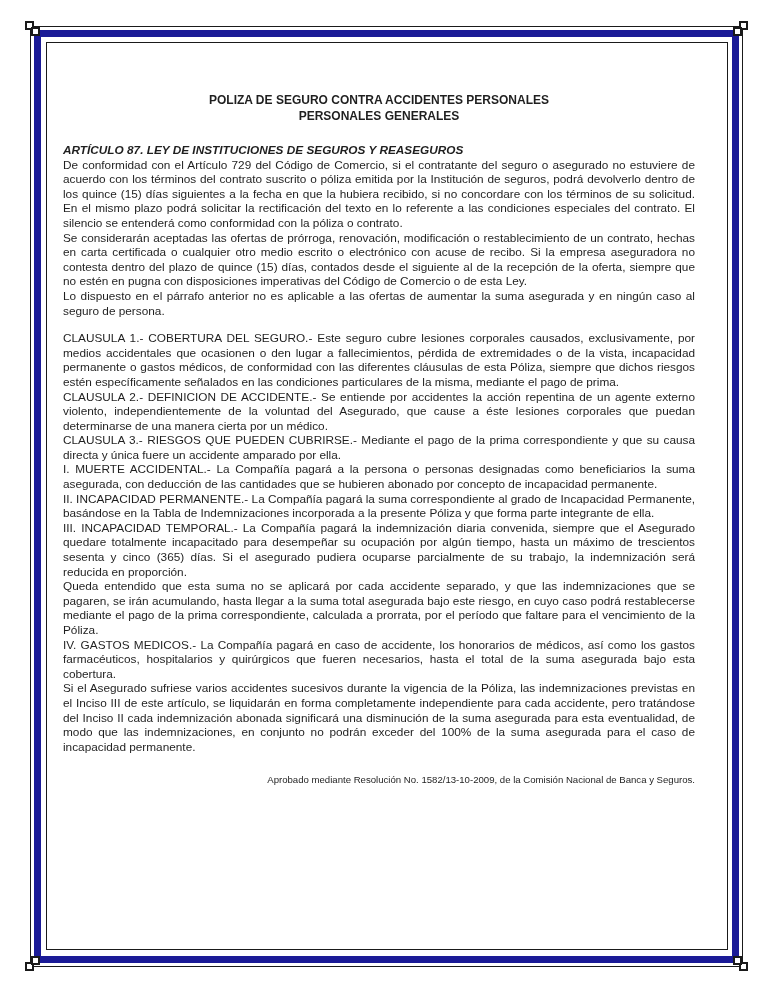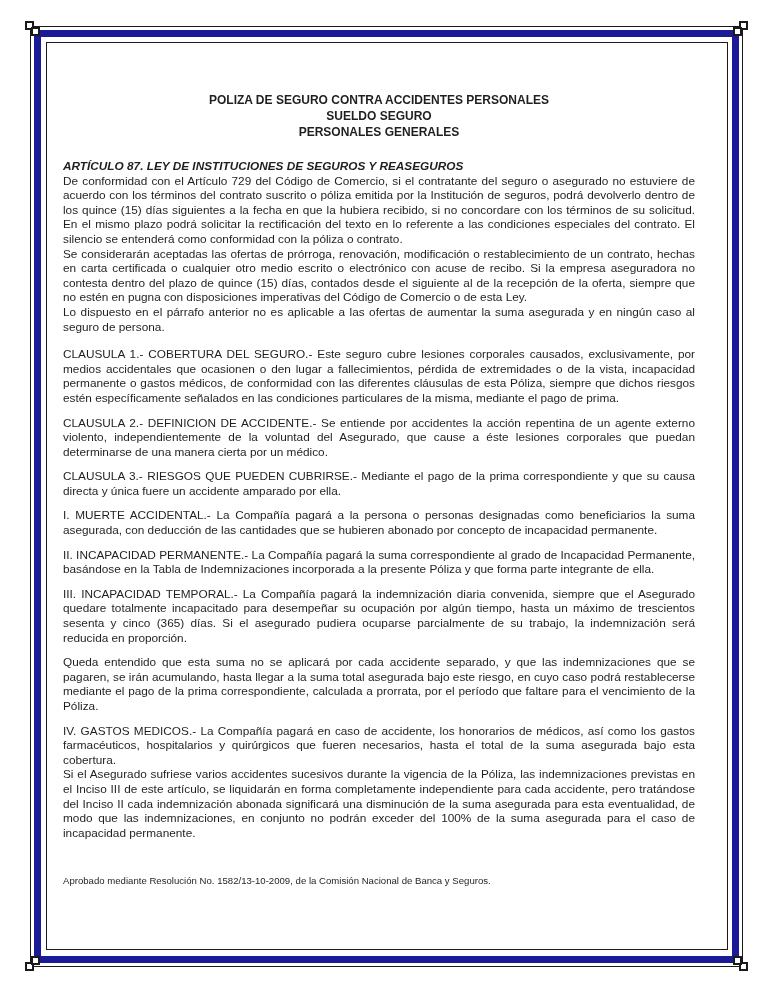--- a/index.html
+++ b/index.html
@@ -23,24 +23,24 @@
   .corner.bl { left:25px; bottom:23px; transform:scaleY(-1); }
   .corner.br { right:20px; bottom:23px; transform:scale(-1,-1); }
 
   .content {
     position:absolute; left:63px; top:92px; width:632px;
     font-size:11.8px; line-height:14.6px; text-align:justify;
   }
   .title { text-align:center; font-weight:bold; font-size:12px; line-height:16px; margin:0 0 19px 0; }
   .para { margin:0; }
   .art-heading { font-weight:bold; font-style:italic; }
-  .block { margin-top:10px; }
+  .block { }
   .first-block { margin-top:13px; }
   .lbl { font-weight:normal; }
-  .footer-note { margin:34px 0 0 0; font-size:9.6px; line-height:13px; text-align:left; }
+  .footer-note { margin:19px 0 0 0; font-size:9.6px; line-height:13px; text-align:right; }
 </style>
 </head>
 <body>
 
 <div class="page">
 
   <div class="frame-outer"></div>
   <div class="frame-blue"></div>
   <div class="frame-inner"></div>
 
@@ -58,21 +58,20 @@
   </div>
   <div class="corner br">
     <span class="sq sq1"></span>
     <span class="sq sq2"></span>
   </div>
 
   <div class="content">
 
     <div class="title">
       <div>POLIZA DE SEGURO CONTRA ACCIDENTES PERSONALES</div>
-      <div>SUELDO SEGURO</div>
       <div>PERSONALES GENERALES</div>
     </div>
 
     <p class="para art-heading">ARTÍCULO 87. LEY DE INSTITUCIONES DE SEGUROS Y REASEGUROS</p>
     <p class="para">De conformidad con el Artículo 729 del Código de Comercio, si el contratante del seguro o asegurado no estuviere de acuerdo con los términos del contrato suscrito o póliza emitida por la Institución de seguros, podrá devolverlo dentro de los quince (15) días siguientes a la fecha en que la hubiera recibido, si no concordare con los términos de su solicitud. En el mismo plazo podrá solicitar la rectificación del texto en lo referente a las condiciones especiales del contrato.  El silencio se entenderá como conformidad con la póliza o contrato.</p>
     <p class="para">Se considerarán aceptadas las ofertas de prórroga, renovación, modificación o restablecimiento de un contrato, hechas en carta certificada o cualquier otro medio escrito o electrónico con acuse  de recibo. Si la empresa aseguradora no contesta dentro del plazo de quince (15) días, contados desde el siguiente al de la recepción de la oferta, siempre que no estén en pugna con disposiciones imperativas del Código de Comercio o de esta Ley.</p>
     <p class="para">Lo dispuesto en el párrafo anterior no es aplicable a las ofertas de aumentar la suma asegurada y en ningún caso al seguro de persona.</p>
 
     <p class="para block first-block"><b class="lbl">CLAUSULA 1.- COBERTURA DEL SEGURO</b><span>.- Este seguro cubre lesiones corporales causados, exclusivamente, por medios accidentales que ocasionen o den lugar a fallecimientos, pérdida de extremidades o de la vista, incapacidad permanente o gastos médicos, de conformidad con las diferentes cláusulas de esta Póliza, siempre que dichos riesgos estén específicamente señalados en las condiciones particulares de la misma, mediante el pago de prima.</span></p>
 

